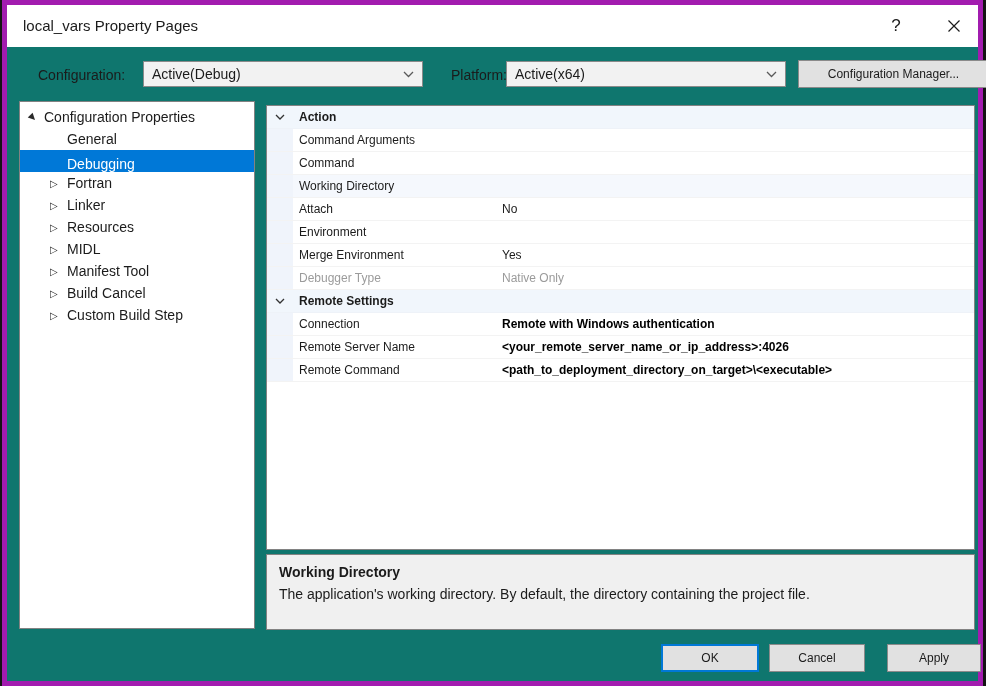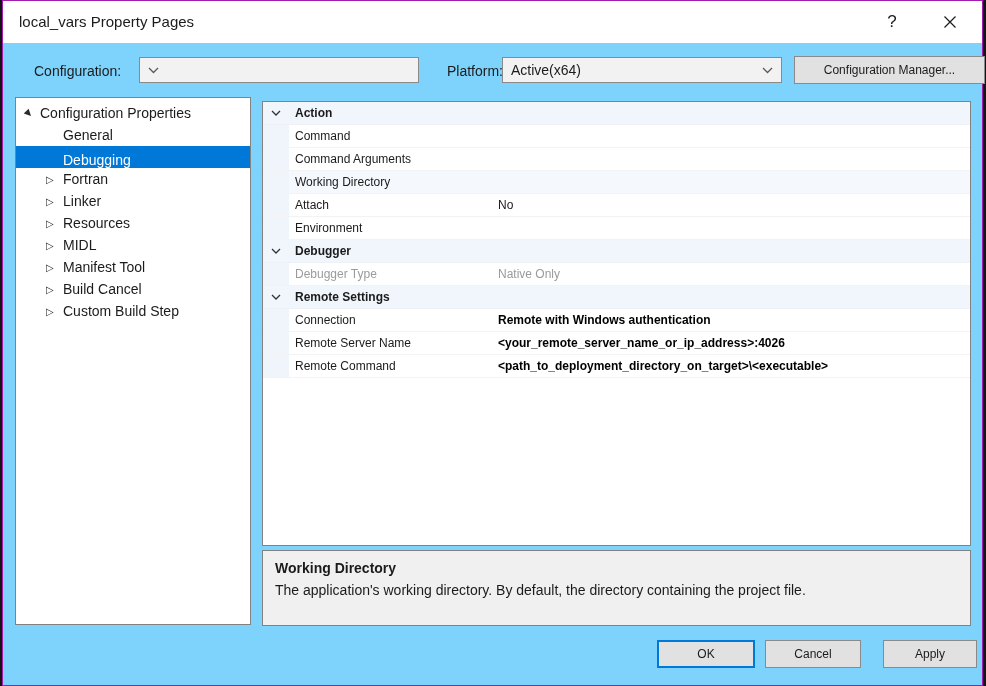--- a/index.html
+++ b/index.html
@@ -1,19 +1,19 @@
 <!DOCTYPE html>
 <html><head>
 <meta charset="utf-8">
 <style>
   * { margin:0; padding:0; box-sizing:border-box; }
   html,body { width:986px; height:686px; background:#141414; overflow:hidden;
               font-family:"Liberation Sans","DejaVu Sans",sans-serif; }
   .dialog { position:absolute; left:2px; top:0; width:981px; height:686px;
-            background:#7dd3fc; border:1px solid #a21caf; }
+            background:#0f766e; border:5px solid #a21caf; }
 
   
   .titlebar { position:absolute; left:0; top:0; right:0; height:42px; background:#ffffff; }
   .title { position:absolute; left:16px; top:12px; font-size:15px; color:#1b1b1b; }
   .cap-btn { position:absolute; top:6px; width:34px; height:30px; display:flex;
              align-items:center; justify-content:center; color:#1b1b1b; cursor:default; }
   .help-btn { left:872px; font-size:17px; }
   .close-btn { left:930px; }
 
   
@@ -80,20 +80,21 @@
     <div class="cap-btn close-btn">
       <svg class="chev-svg" width="14" height="14" viewBox="0 0 14 14">
         <path d="M1.5 1.5 L12.5 12.5 M12.5 1.5 L1.5 12.5" stroke="#1b1b1b" stroke-width="1.2" fill="none"></path>
       </svg>
     </div>
   </div>
 
   <div class="configbar">
     <span class="cfg-label" style="left:14px">Configuration:</span>
     <div class="combo" style="left:119px; width:280px">
+      <span class="cval">Active(Debug)</span>
       <svg class="chev-svg" width="11" height="7" viewBox="0 0 11 7">
         <polyline points="1,1 5.5,5.5 10,1" fill="none" stroke="#5a5a5a" stroke-width="1.3"></polyline>
       </svg>
     </div>
     <span class="cfg-label" style="left:427px">Platform:</span>
     <div class="combo" style="left:482px; width:280px">
       <span class="cval">Active(x64)</span>
       <svg class="chev-svg" width="11" height="7" viewBox="0 0 11 7">
         <polyline points="1,1 5.5,5.5 10,1" fill="none" stroke="#5a5a5a" stroke-width="1.3"></polyline>
       </svg>
@@ -159,51 +160,48 @@
     <div class="grow ghead">
       <span class="gutter">
         <svg class="chev-svg" width="10" height="6" viewBox="0 0 10 6" style="margin:auto">
           <polyline points="1,1 5,5 9,1" fill="none" stroke="#333" stroke-width="1.3"></polyline>
         </svg>
       </span>
       <span class="gname">Action</span>
     </div>
     <div class="grow">
       <span class="gutter"></span>
+      <span class="gname">Command Arguments</span>
+      <span class="gval"></span>
+    </div>
+    <div class="grow">
+      <span class="gutter"></span>
       <span class="gname">Command</span>
       <span class="gval"></span>
     </div>
-    <div class="grow">
-      <span class="gutter"></span>
-      <span class="gname">Command Arguments</span>
-      <span class="gval"></span>
-    </div>
     <div class="grow rsel">
       <span class="gutter"></span>
       <span class="gname">Working Directory</span>
       <span class="gval"></span>
     </div>
     <div class="grow">
       <span class="gutter"></span>
       <span class="gname">Attach</span>
       <span class="gval">No</span>
     </div>
     <div class="grow vbold">
       <span class="gutter"></span>
       <span class="gname">Environment</span>
     </div>
-
-    <div class="grow ghead">
-      <span class="gutter">
-        <svg class="chev-svg" width="10" height="6" viewBox="0 0 10 6" style="margin:auto">
-          <polyline points="1,1 5,5 9,1" fill="none" stroke="#333" stroke-width="1.3"></polyline>
-        </svg>
-      </span>
-      <span class="gname">Debugger</span>
-    </div>
+    <div class="grow">
+      <span class="gutter"></span>
+      <span class="gname">Merge Environment</span>
+      <span class="gval">Yes</span>
+    </div>
+
     <div class="grow disabled">
       <span class="gutter"></span>
       <span class="gname">Debugger Type</span>
       <span class="gval">Native Only</span>
     </div>
 
     <div class="grow ghead">
       <span class="gutter">
         <svg class="chev-svg" width="10" height="6" viewBox="0 0 10 6" style="margin:auto">
           <polyline points="1,1 5,5 9,1" fill="none" stroke="#333" stroke-width="1.3"></polyline>

